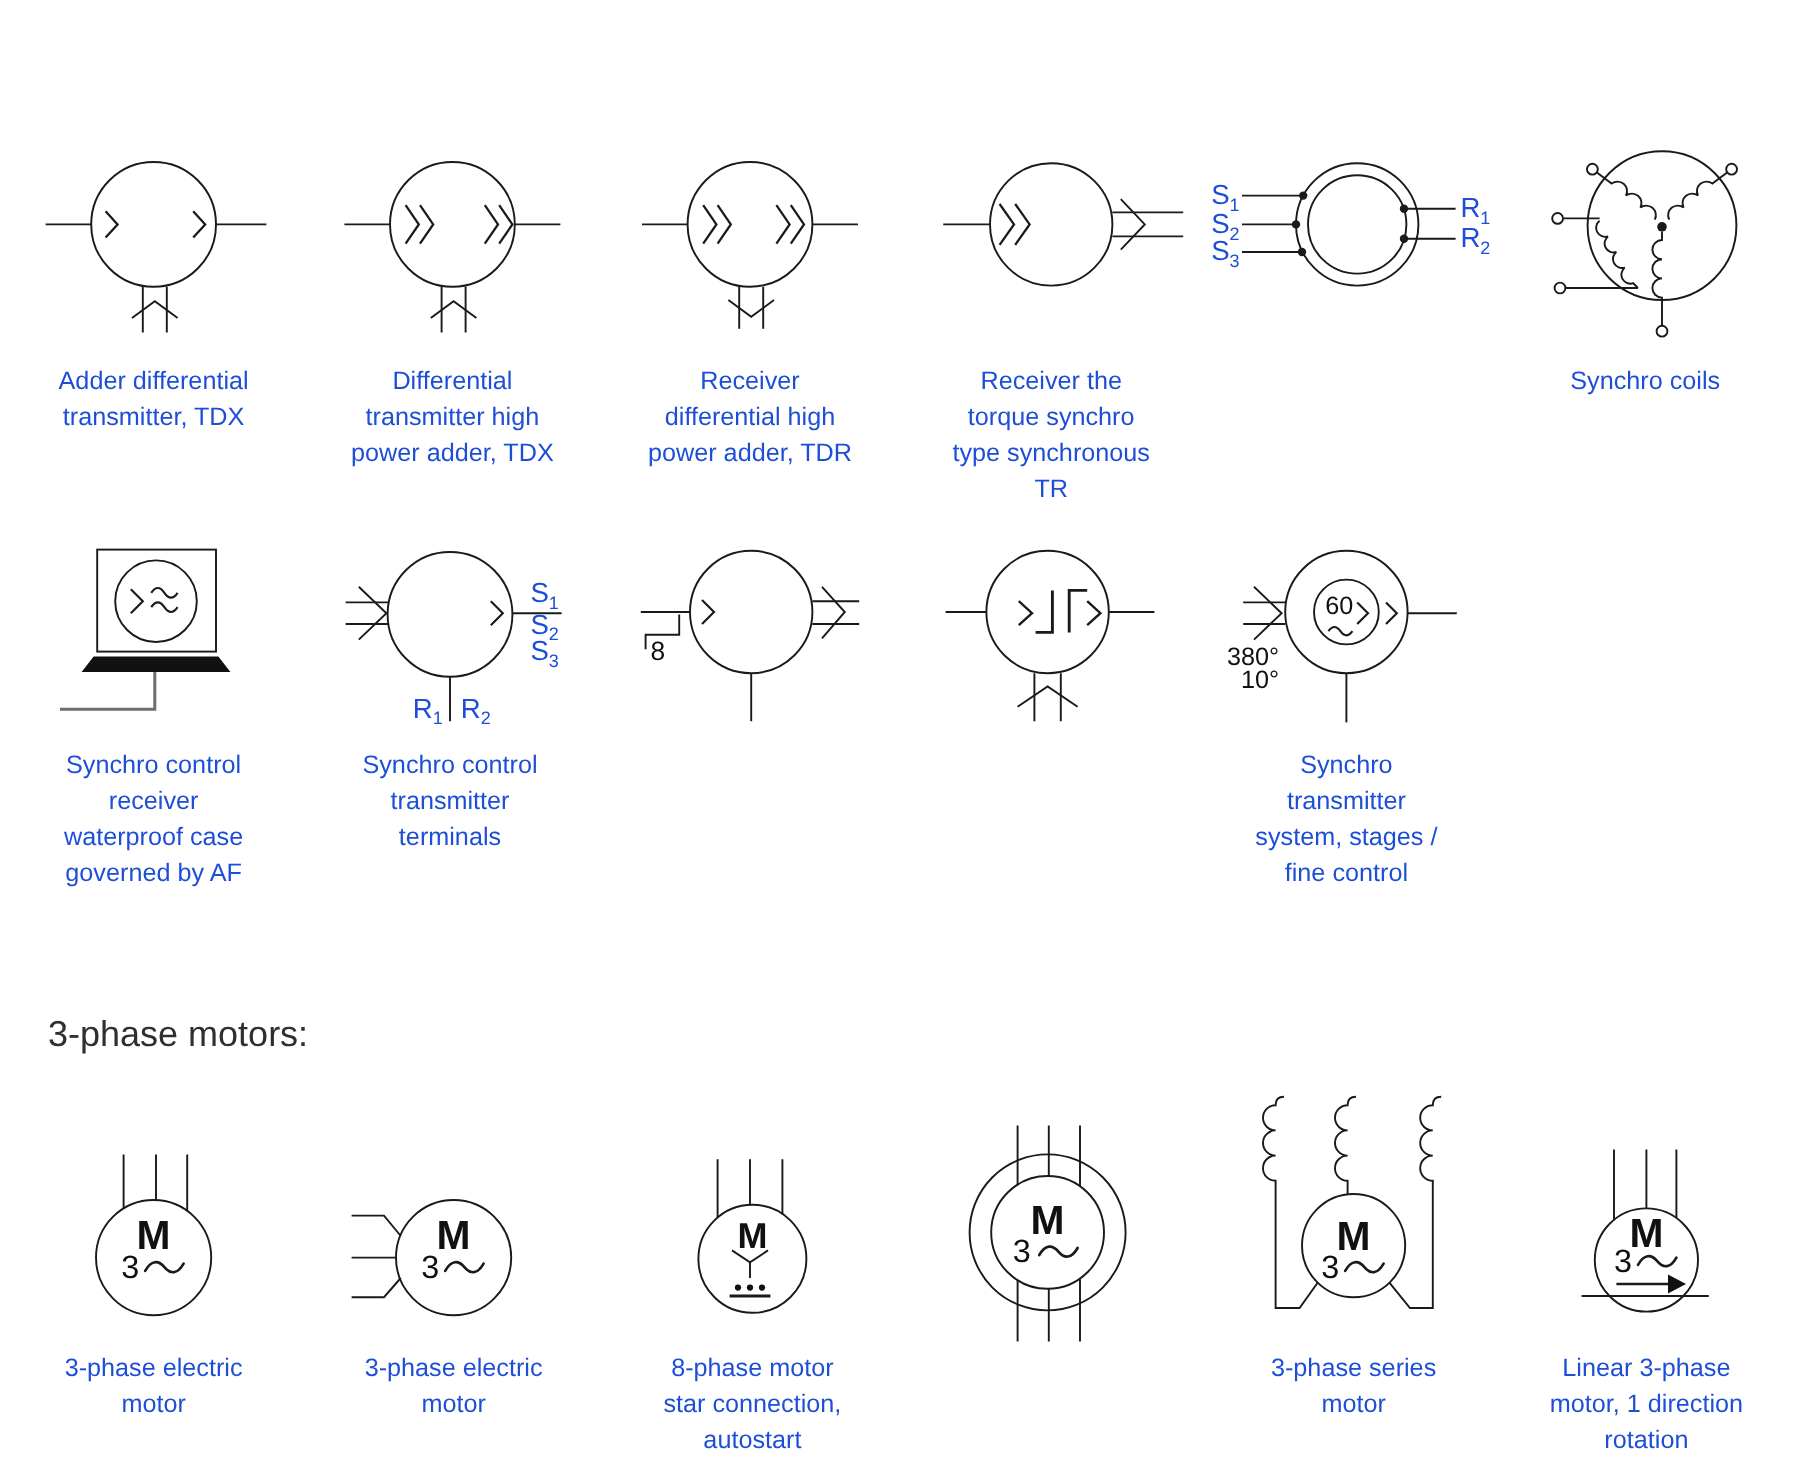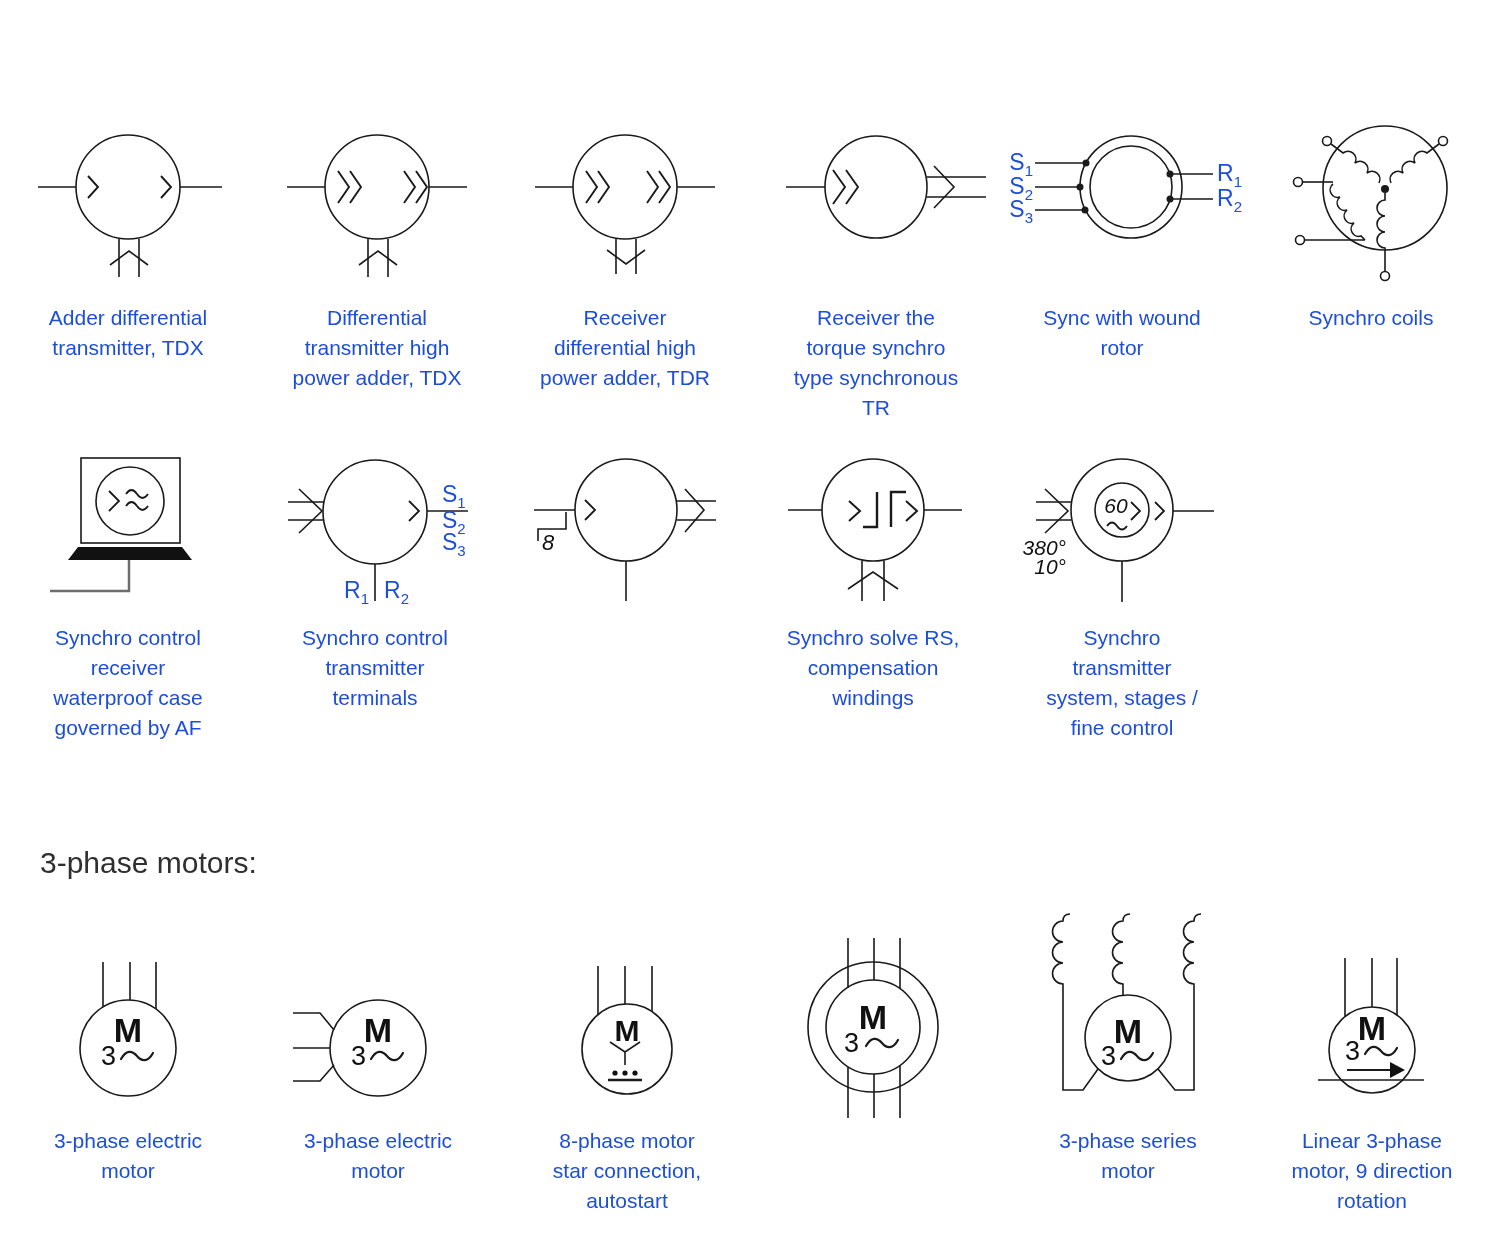--- a/index.html
+++ b/index.html
@@ -5,21 +5,21 @@
   html,body{margin:0;padding:0;background:#fff;}
   .canvas{position:relative;width:1500px;height:1236px;background:#ffffff;
           font-family:"Liberation Sans",sans-serif;overflow:hidden;}
   .art{position:absolute;left:0;top:0;}
   .title{position:absolute;font-size:30px;color:#2f2f2f;}
   .cap{position:absolute;width:240px;text-align:center;white-space:pre-line;
        font-size:21px;line-height:30px;color:#1d4ed8;}
   .tl{position:absolute;font-size:23px;color:#1d4ed8;line-height:24px;}
   .tl sub{font-size:15px;line-height:0;}
   .tr{text-align:right;}
-  .ann{position:absolute;font-size:22px;color:#111;line-height:22px;font-style:italic;}
+  .ann{position:absolute;font-size:22px;color:#111;line-height:22px;}
   .annc{text-align:center;}
   .annr{text-align:right;}
   .mletter{position:absolute;width:80px;text-align:center;font-size:34px;
            font-weight:700;color:#111;line-height:36px;}
   .mletter.sm{font-size:30px;line-height:32px;}
   .mphase{position:absolute;width:96px;height:28px;display:flex;
           align-items:center;justify-content:center;gap:3px;}
   .mphase .num{font-size:27px;color:#111;line-height:28px;}
 </style>
 </head>
@@ -194,50 +194,45 @@
   <div class="cap" style="left:257px;top:303px">Differential
 transmitter high
 power adder, TDX</div>
   <div class="cap" style="left:505px;top:303px">Receiver
 differential high
 power adder, TDR</div>
   <div class="cap" style="left:756px;top:303px">Receiver the
 torque synchro
 type synchronous
 TR</div>
-  <div class="cap" style="left:1002px;top:303px">Sync with wound
-rotor</div>
   <div class="cap" style="left:1251px;top:303px">Synchro coils</div>
 
   <div class="cap" style="left:8px;top:623px">Synchro control
 receiver
 waterproof case
 governed by AF</div>
   <div class="cap" style="left:255px;top:623px">Synchro control
 transmitter
 terminals</div>
-  <div class="cap" style="left:753px;top:623px">Synchro solve RS,
-compensation
-windings</div>
   <div class="cap" style="left:1002px;top:623px">Synchro
 transmitter
 system, stages /
 fine control</div>
 
   <div class="cap" style="left:8px;top:1126px">3-phase electric
 motor</div>
   <div class="cap" style="left:258px;top:1126px">3-phase electric
 motor</div>
   <div class="cap" style="left:507px;top:1126px">8-phase motor
 star connection,
 autostart</div>
   <div class="cap" style="left:1008px;top:1126px">3-phase series
 motor</div>
   <div class="cap" style="left:1252px;top:1126px">Linear 3-phase
-motor, 9 direction
+motor, 1 direction
 rotation</div>
 
   <div class="tl tr" style="left:975px;width:58px;top:150px"><span>S</span><sub>1</sub></div>
   <div class="tl tr" style="left:975px;width:58px;top:174px"><span>S</span><sub>2</sub></div>
   <div class="tl tr" style="left:975px;width:58px;top:197px"><span>S</span><sub>3</sub></div>
   <div class="tl" style="left:1217px;top:161px"><span>R</span><sub>1</sub></div>
   <div class="tl" style="left:1217px;top:186px"><span>R</span><sub>2</sub></div>
 
   <div class="tl" style="left:442px;top:482px"><span>S</span><sub>1</sub></div>
   <div class="tl" style="left:442px;top:508px"><span>S</span><sub>2</sub></div>

